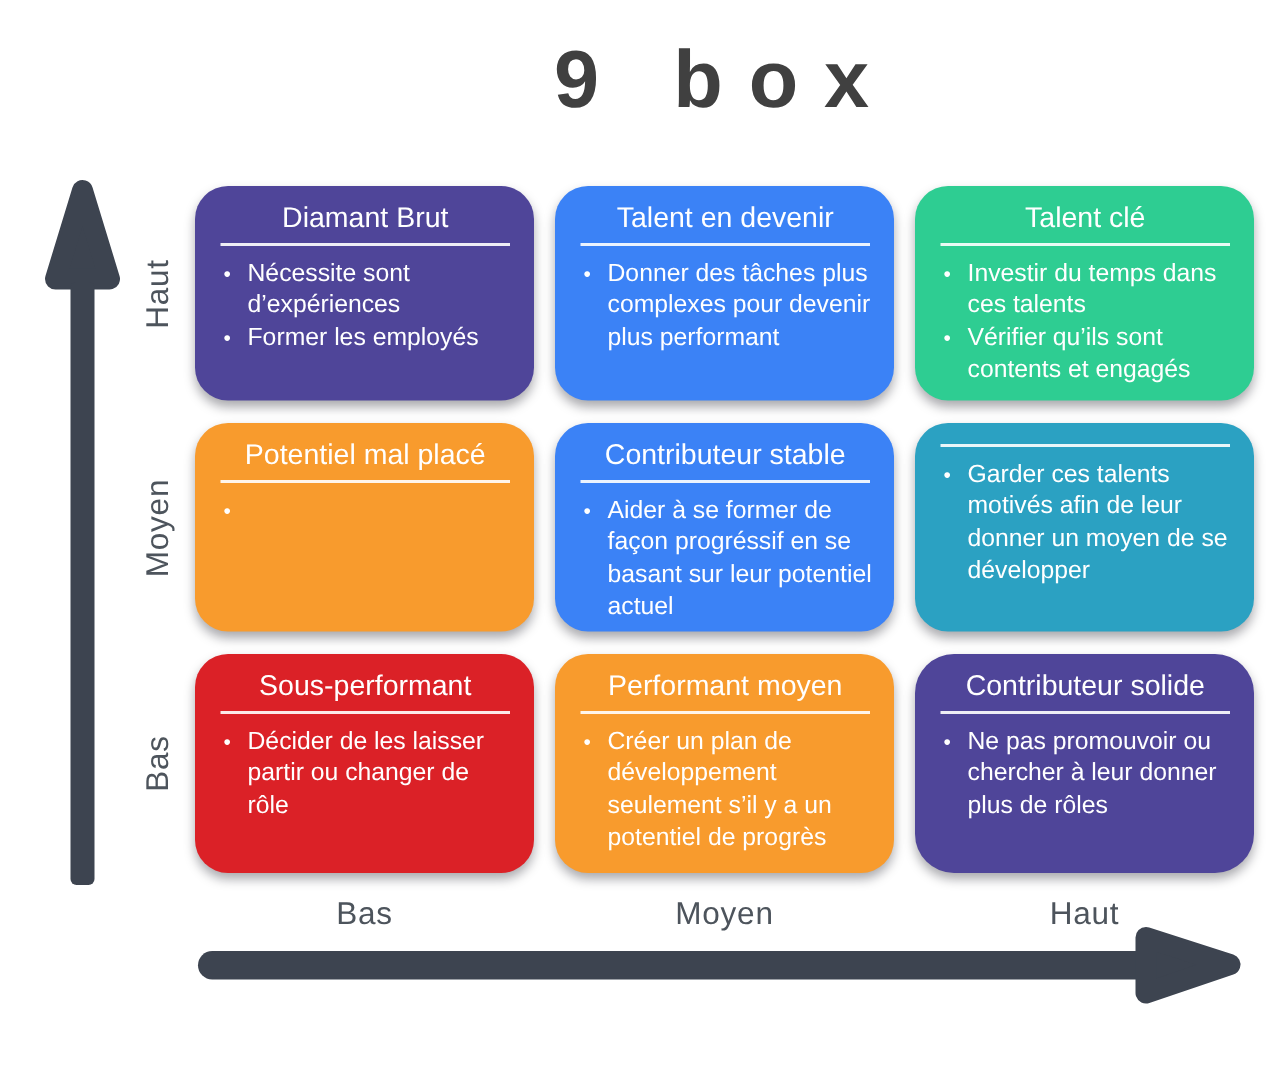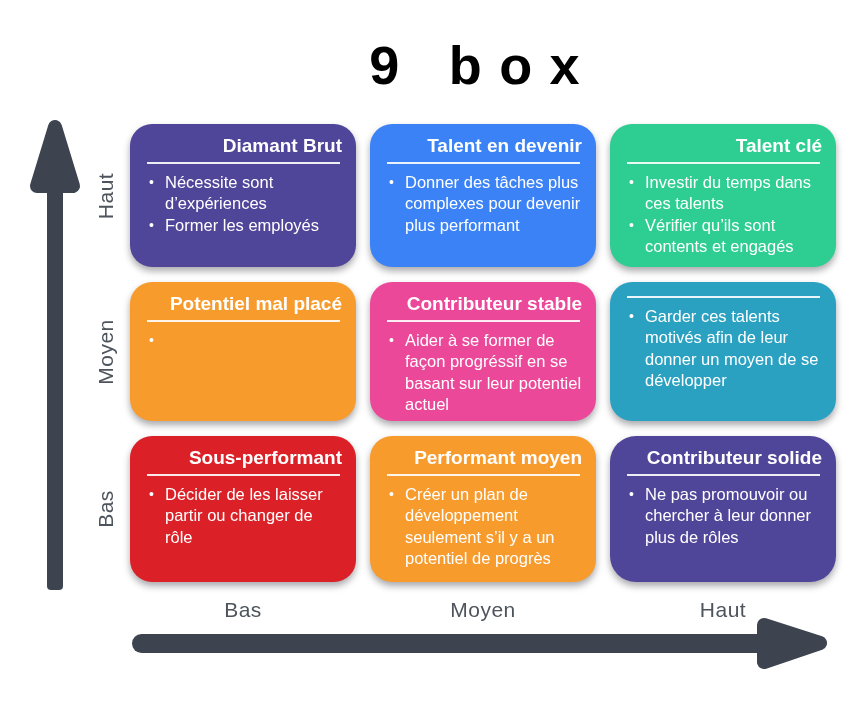--- a/index.html
+++ b/index.html
@@ -44,23 +44,23 @@
 
   .cell {
     border-radius: 22px;
     color: #ffffff;
     padding: 9px 14px 10px 15px;
     box-shadow: 0 4px 7px rgba(10, 10, 20, 0.35);
     overflow: hidden;
   }
 
   .cell-title {
-    text-align: right;
+    text-align: center;
     font-size: 19px;
-    font-weight: 700;
+    font-weight: 400;
     padding-top: 2px;
   }
 
   .cell-divider {
     border-top: 2px solid rgba(255, 255, 255, 0.9);
     margin: 5px 2px 0 2px;
   }
 
   .cell-bullets {
     list-style: none;
@@ -106,21 +106,21 @@
   }
   .x-label.bas   { left: 130px; }
   .x-label.moyen { left: 370px; }
   .x-label.haut  { left: 610px; }
 </style>
 </head>
 <body>
 
 <div class="canvas">
 
-  <h1 class="big-title" style="color: #000000; margin-top: 12px;">9 box</h1>
+  <h1 class="big-title" style="color: #404040;">9 box</h1>
 
   <svg class="axes-svg" viewBox="0 0 848 714" xmlns="http://www.w3.org/2000/svg">
     <g stroke-linejoin="round" style="fill: rgb(61, 68, 80); stroke: rgb(61, 68, 80);">
       <path d="M55 127 L73 186 L37 186 Z" stroke-width="14"></path>
       <rect x="47" y="188" width="16" height="402" rx="4" stroke-width="0"></rect>
     </g>
     <g stroke-linejoin="round" style="fill: rgb(61, 68, 80); stroke: rgb(61, 68, 80);">
       <rect x="132" y="634" width="636" height="19" rx="9.5" stroke-width="0"></rect>
       <path d="M764 625 L820 643 L764 662 Z" stroke-width="14"></path>
     </g>
@@ -176,21 +176,21 @@
     <div class="cell" style="background-color: rgb(248, 155, 45);">
       <div class="cell-title">Potentiel mal placé</div>
       <div class="cell-divider"></div>
       <ul class="cell-bullets">
         <li>
           <span class="bullet-dot">•</span>
         </li>
       </ul>
     </div>
 
-    <div class="cell" style="background-color: #ec4899;">
+    <div class="cell" style="background-color: #3b82f6;">
       <div class="cell-title">Contributeur stable</div>
       <div class="cell-divider"></div>
       <ul class="cell-bullets">
         <li>
           <span class="bullet-dot">•</span>
           <span>Aider à se former de façon progréssif en se basant sur leur potentiel actuel</span>
         </li>
       </ul>
     </div>
 

